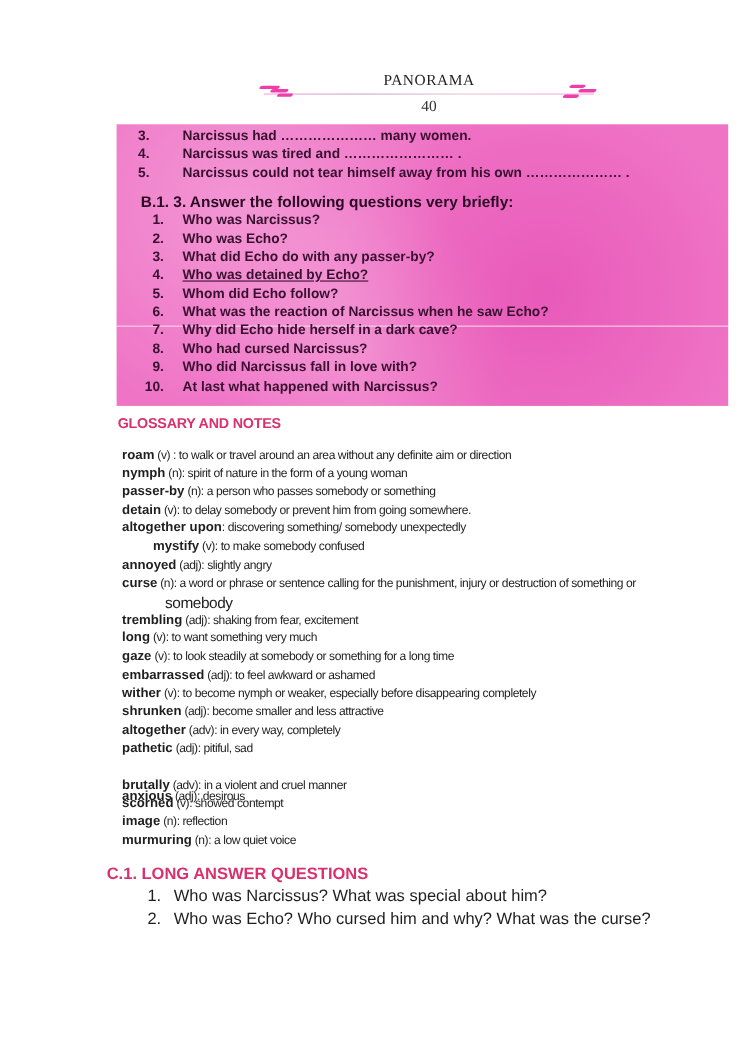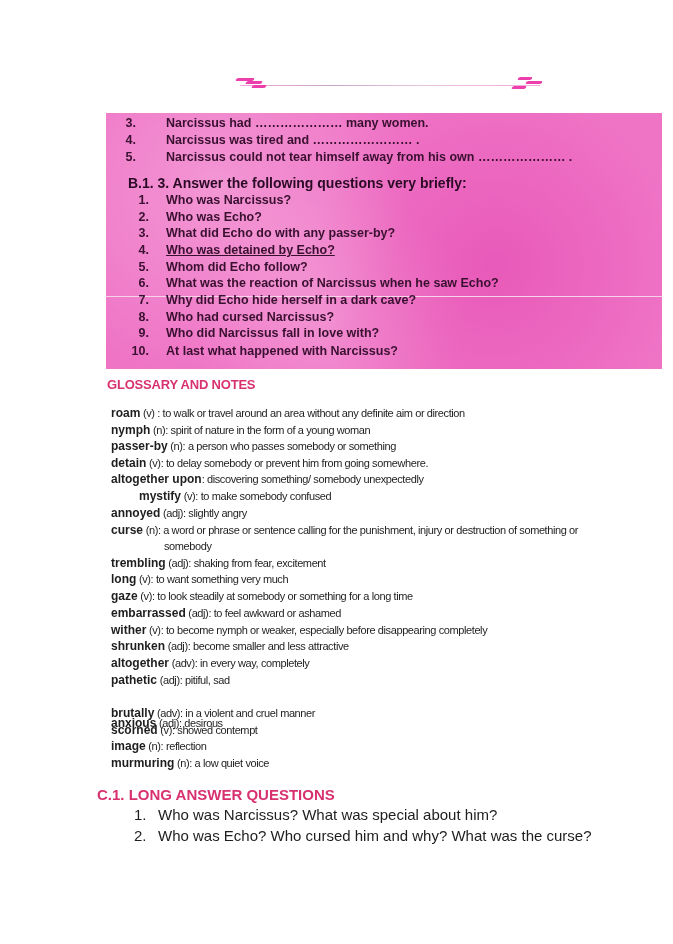--- a/index.html
+++ b/index.html
@@ -44,41 +44,43 @@
     }
     .glossary-heading {
       position: absolute; left: 107px; top: 377px; font-weight: bold; font-size: 13px; color: #d8316f;
       letter-spacing: -0.2px;
     }
     .gloss {
       position: absolute; left: 111px; font-size: 11px; color: #1e1e1e; white-space: nowrap;
       letter-spacing: -0.4px;
     }
     .gloss .term { font-weight: bold; font-size: 12px; letter-spacing: 0; }
-    .gloss-cont { position: absolute; left: 164px; font-size: 11px; color: #1e1e1e; letter-spacing: -0.4px; }
+    .gloss-cont { position: absolute; left: 150px; font-size: 14px; color: #1e1e1e; letter-spacing: -0.4px; }
     .section-c-heading {
       position: absolute; left: 97px; top: 786px; font-weight: bold; font-size: 15px; color: #d8316f;
     }
     .long-q {
       position: absolute; font-size: 15px; color: #1e1e1e; white-space: nowrap;
     }
     .long-q .n { position: absolute; left: 0; }
     .long-q .t { position: absolute; left: 24px; }
   </style>
 </head>
 <body>
 
 <div class="header">
   <div class="header-line"></div>
   <div class="deco" style="left:6px;top:16px;width:18px;"></div>
   <div class="deco" style="left:16px;top:19px;width:16px;"></div>
   <div class="deco" style="left:22px;top:23px;width:14px;"></div>
   <div class="deco" style="left:288px;top:15px;width:14px;"></div>
   <div class="deco" style="left:296px;top:19px;width:16px;"></div>
   <div class="deco" style="left:282px;top:24px;width:14px;"></div>
+  <div class="header-title">PANORAMA</div>
+  <div class="page-number">40</div>
 </div>
 
 <div class="pink-box">
   <div class="rule"></div>
 </div>
 
 <div class="fill-item" style="left:112px;top:116px;">
   <span class="item-num">3.</span>
   <span class="item-text" style="left:54px;">Narcissus had ………………… many women.</span>
 </div>

